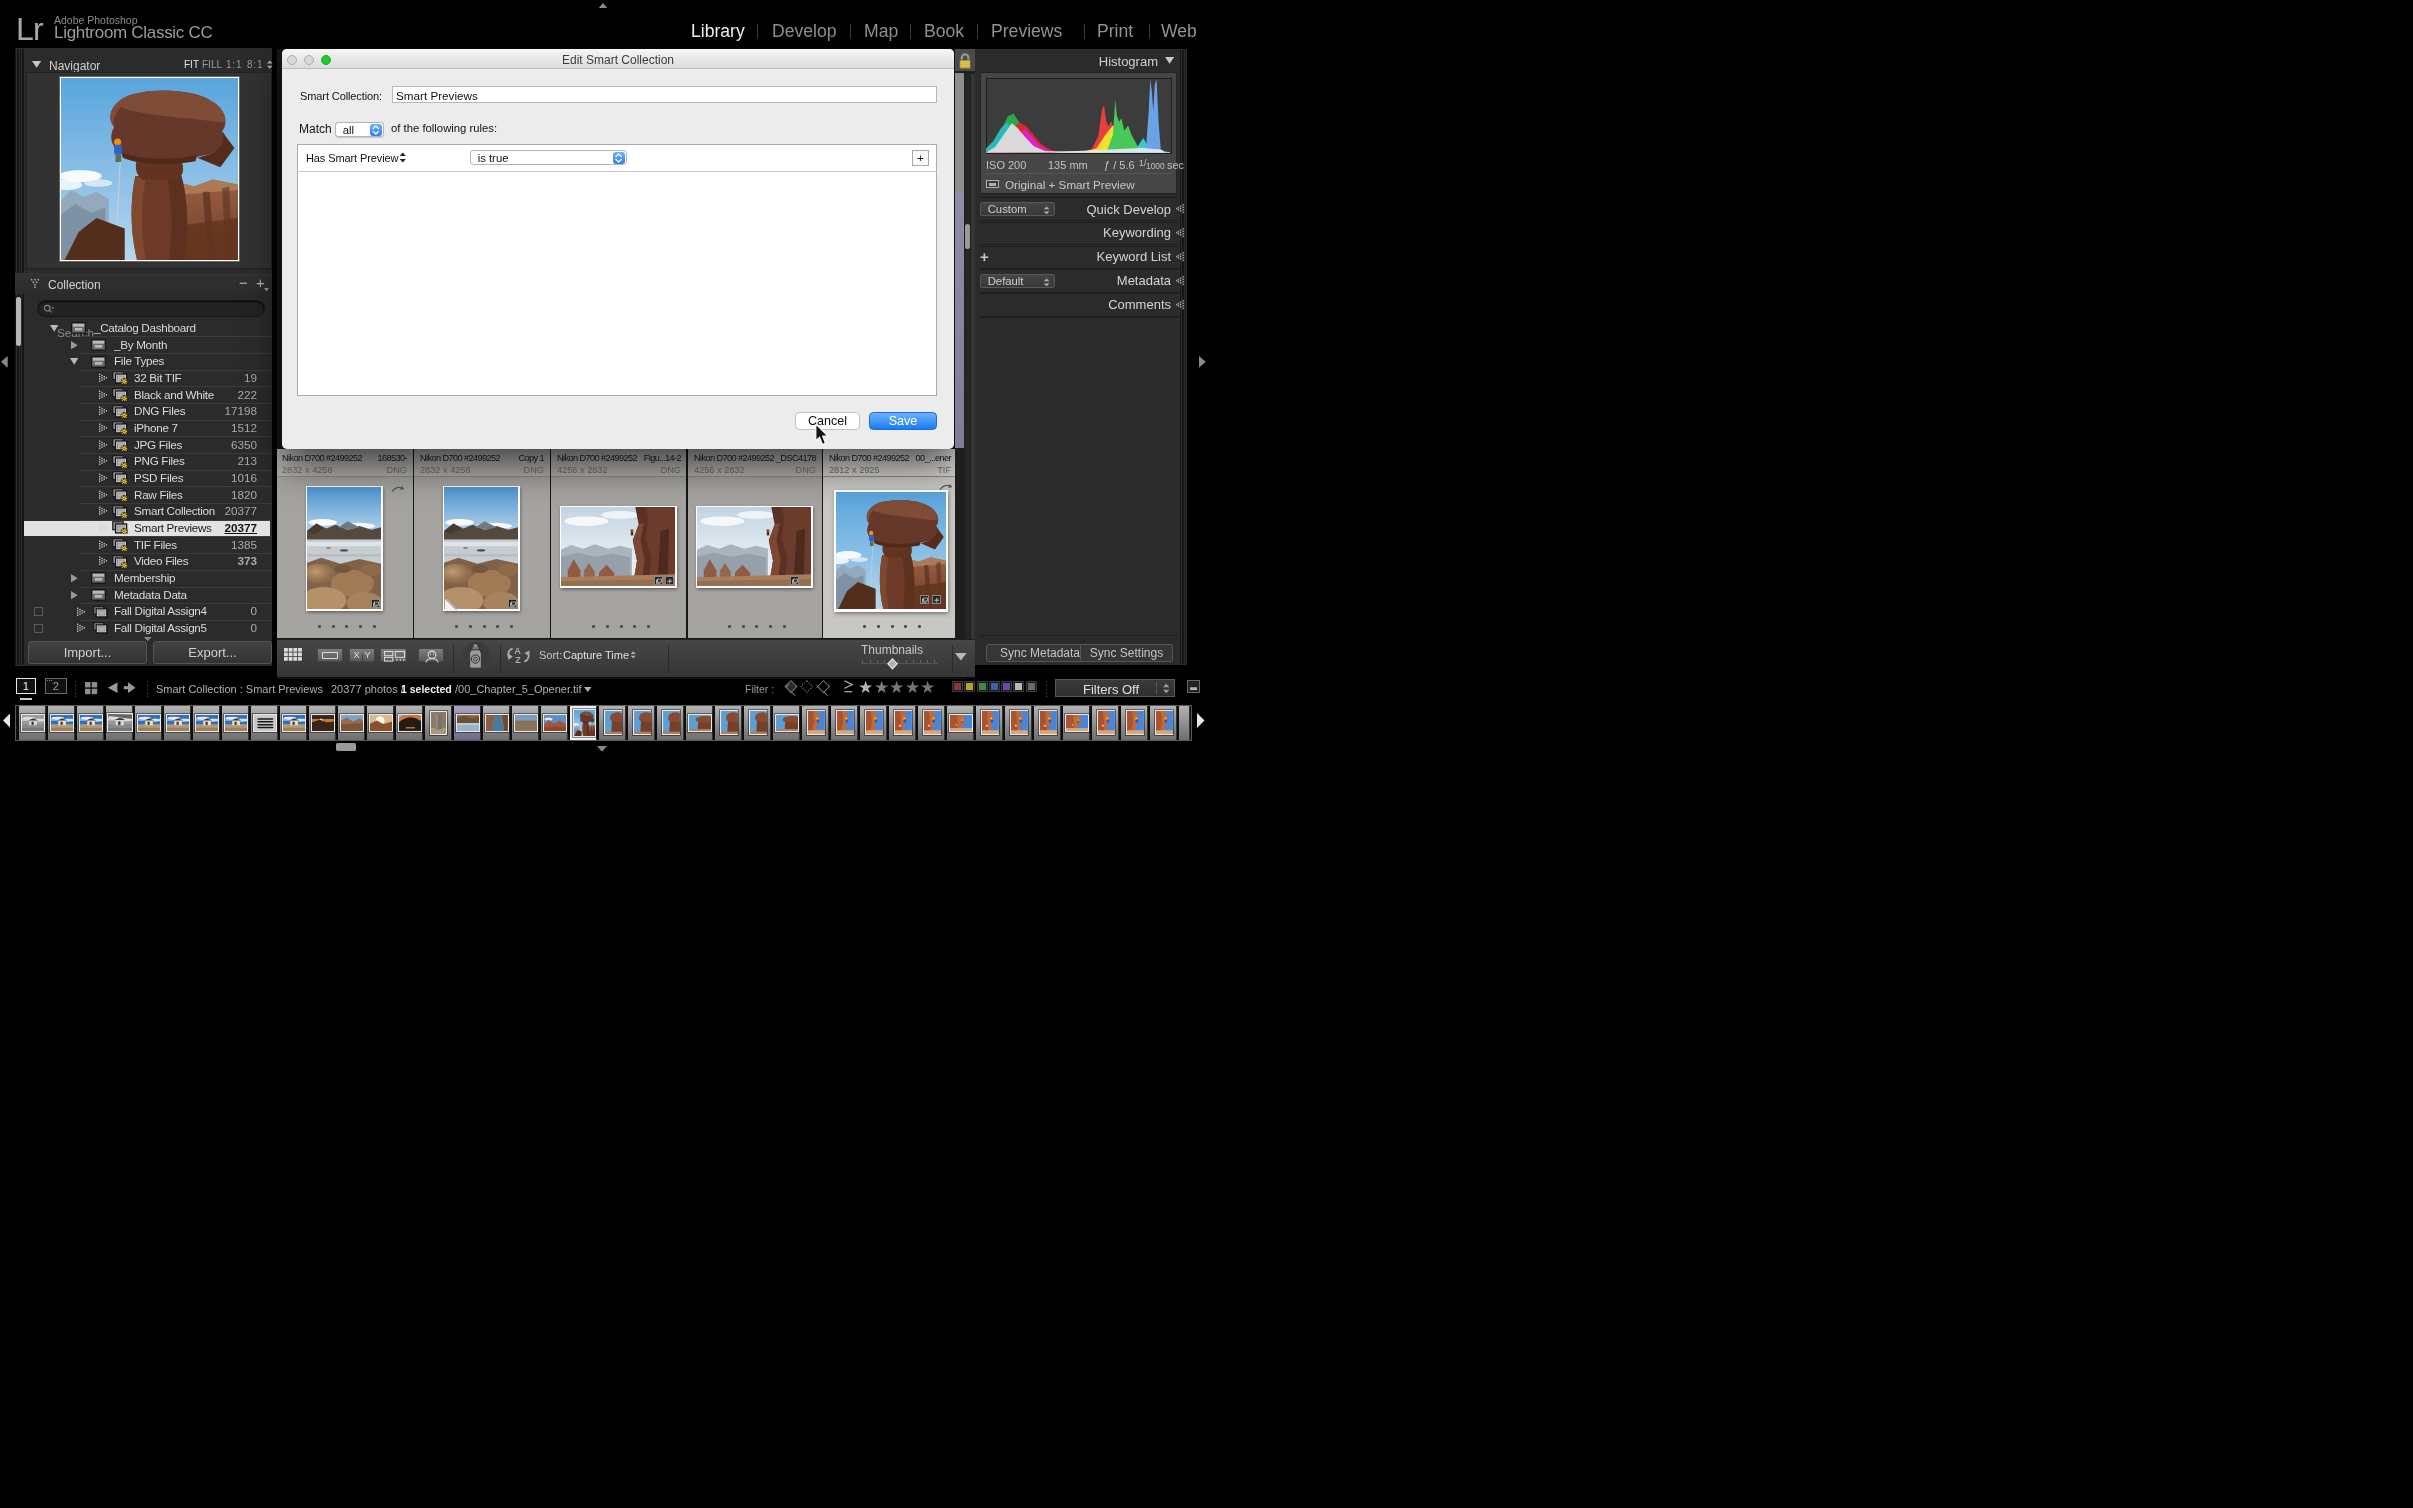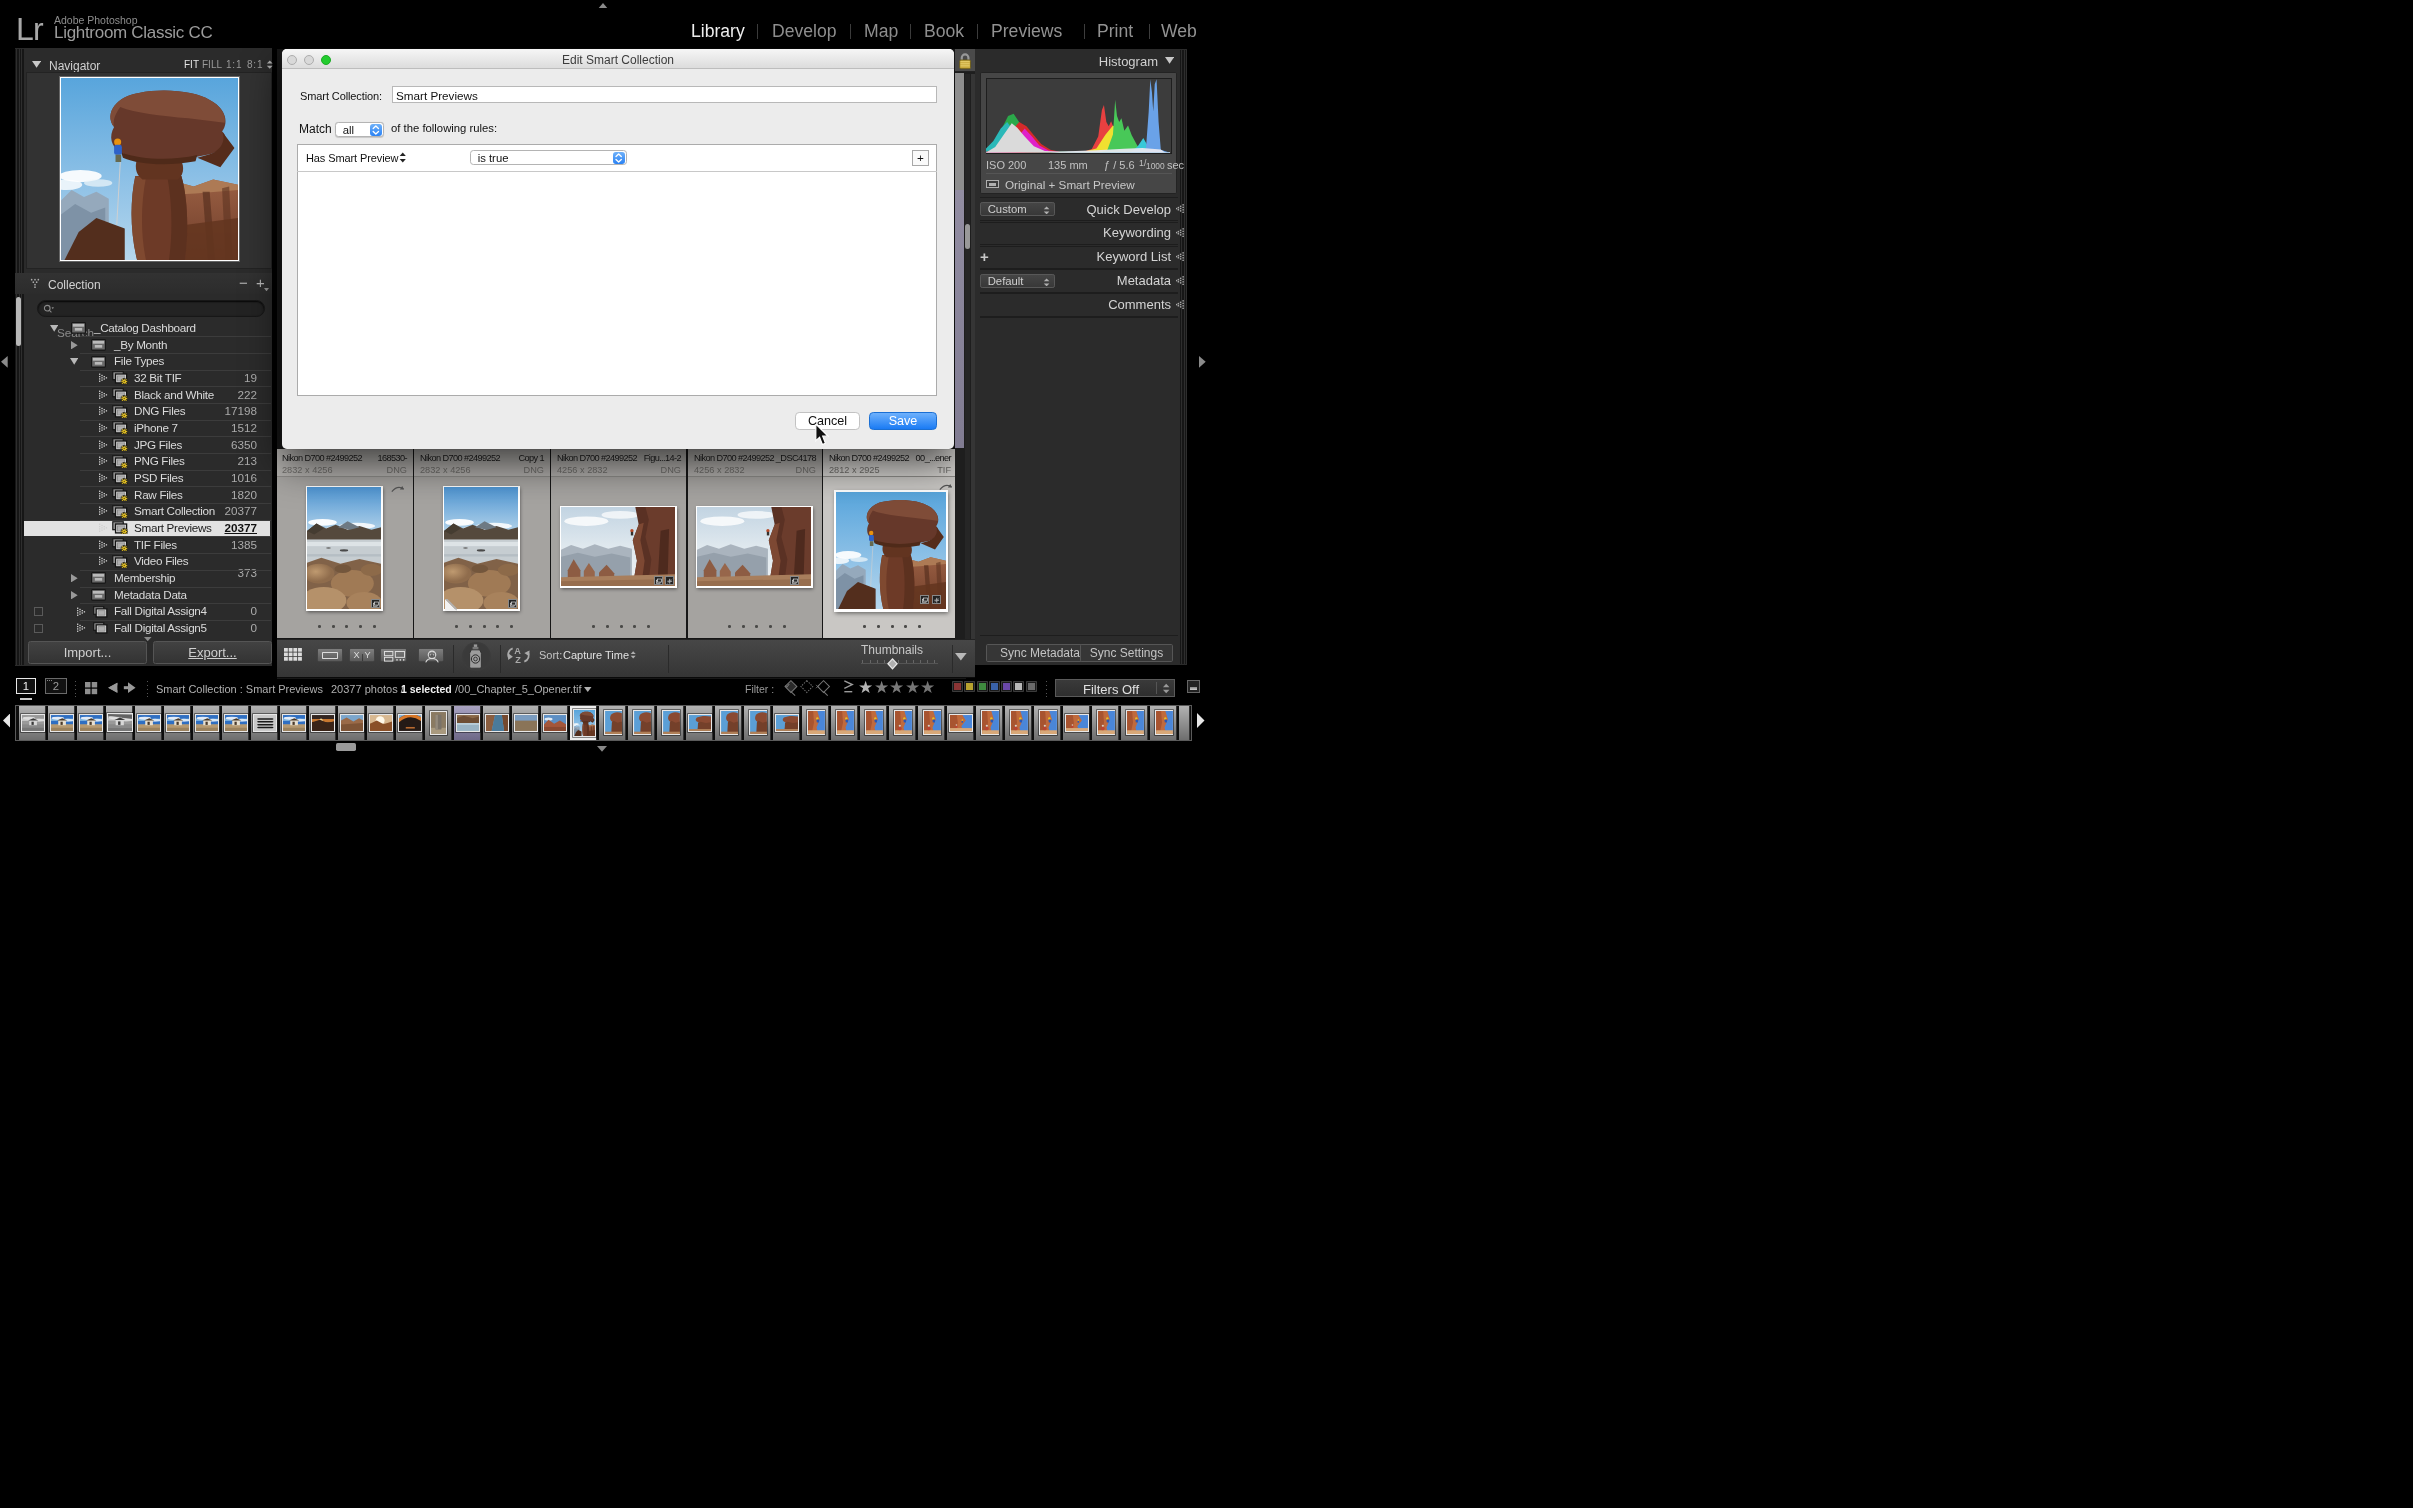--- a/index.html
+++ b/index.html
@@ -457,21 +457,21 @@
 <g transform="translate(14.6,12.6)">
         <rect x="-0.9" y="-3.9" width="1.8" height="7.8" fill="#e8c424" stroke="#1a1a1a" stroke-width="0.7" transform="rotate(0)"></rect>
         <rect x="-0.9" y="-3.9" width="1.8" height="7.8" fill="#e8c424" stroke="#1a1a1a" stroke-width="0.7" transform="rotate(45)"></rect>
         <rect x="-0.9" y="-3.9" width="1.8" height="7.8" fill="#e8c424" stroke="#1a1a1a" stroke-width="0.7" transform="rotate(90)"></rect>
         <rect x="-0.9" y="-3.9" width="1.8" height="7.8" fill="#e8c424" stroke="#1a1a1a" stroke-width="0.7" transform="rotate(135)"></rect>
         <circle r="2.1" fill="#e8c424"></circle>
         <circle r="0.9" fill="#6a5a10"></circle>
       </g>
 </svg>
     <div style="position:absolute;left:134px;top:554px;font-size:11.7px;color:#dadada;white-space:nowrap;letter-spacing:-0.3px;">Video Files</div>
-    <div style="position:absolute;left:0px;top:554px;font-size:11.7px;color:#ababab;white-space:nowrap;left:auto;right:950px;font-weight:normal;margin-top:12px;">373</div>
+    <div style="position:absolute;left:0px;top:554px;font-size:11.7px;color:#ababab;white-space:nowrap;left:auto;right:950px;font-weight:bold;">373</div>
     <div style="position:absolute;left:80px;top:570px;width:191px;height:0.7px;background:#3c3c3c;"></div>
     <svg style="position:absolute;left:71px;top:574px" width="6.7" height="8.4" viewBox="0 0 8 10">
       <polygon points="0,0 8,5.0 0,10" fill="#999999"></polygon>
     </svg>
     <svg style="position:absolute;left:91px;top:572px" width="15" height="11.7" viewBox="0 0 18 14">
 <rect x="0.7" y="0.7" width="16.6" height="12.6" rx="1" fill="#6a6a6a" stroke="#161616" stroke-width="1.4"></rect>
 <rect x="2.2" y="2.2" width="13.6" height="3.4" fill="#b9b9b9"></rect>
 <rect x="4.6" y="7.2" width="8.8" height="3.2" fill="#b9b9b9"></rect>
 </svg>
     <div style="position:absolute;left:114px;top:571px;font-size:11.7px;color:#dadada;white-space:nowrap;letter-spacing:-0.3px;">Membership</div>
@@ -524,21 +524,21 @@
 <rect x="0.9" y="0.9" width="12" height="9" fill="#9a9a9a" stroke="#141414" stroke-width="1.4"></rect>
 <rect x="3.8" y="3.4" width="12.8" height="9.7" fill="#e2e2e2" stroke="#141414" stroke-width="1.6"></rect>
 <rect x="6" y="5.6" width="8.4" height="5.4" fill="#b0b0b0" stroke="#8a8a8a" stroke-width="1"></rect>
 </svg>
     <div style="position:absolute;left:114px;top:621px;font-size:11.7px;color:#dadada;white-space:nowrap;letter-spacing:-0.3px;">Fall Digital Assign5</div>
     <div style="position:absolute;left:0px;top:621px;font-size:11.7px;color:#ababab;white-space:nowrap;left:auto;right:950px;font-weight:normal;">0</div>
     <svg style="position:absolute;left:144px;top:637px" width="7.5" height="4.2" viewBox="0 0 9 5">
       <polygon points="0,0 9,0 4.5,5" fill="#888"></polygon>
     </svg>
     <div style="position:absolute;left:28px;top:641px;width:119px;height:23px;background:linear-gradient(#424242,#333);border:0.8px solid #555;border-radius:2.5px;color:#cfcfcf;font-size:13px;text-align:center;line-height:22px;">Import...</div>
-    <div style="position:absolute;left:153px;top:641px;width:119px;height:23px;background:linear-gradient(#424242,#333);border:0.8px solid #555;border-radius:2.5px;color:#cfcfcf;font-size:13px;text-align:center;line-height:22px;text-decoration:underline;">Export...</div>
+    <div style="position:absolute;left:153px;top:641px;width:119px;height:23px;background:linear-gradient(#424242,#333);border:0.8px solid #555;border-radius:2.5px;color:#cfcfcf;font-size:13px;text-align:center;line-height:22px;">Export...</div>
     <div style="position:absolute;left:277px;top:49px;width:689px;height:630px;background:#161616;"></div>
     <div style="position:absolute;left:277px;top:449px;width:136px;height:189px;background:#a5a3a0;"></div>
     <div style="position:absolute;left:277px;top:449px;width:136px;height:28px;background:#b3b1ae;border-bottom:0.8px solid #8e8c89;"></div>
     <div style="position:absolute;left:282px;top:453px;font-size:9.2px;color:#1c1c1c;white-space:nowrap;letter-spacing:-0.6px;">Nikon D700 #2499252</div>
     <div style="position:absolute;left:0px;top:453px;font-size:9.2px;color:#1c1c1c;white-space:nowrap;left:auto;right:800px;letter-spacing:-0.6px;">168530-</div>
     <div style="position:absolute;left:282px;top:465px;font-size:9.2px;color:#716f6c;white-space:nowrap;">2832 x 4256</div>
     <div style="position:absolute;left:0px;top:465px;font-size:9.2px;color:#716f6c;white-space:nowrap;left:auto;right:800px;">DNG</div>
     <div style="position:absolute;left:318px;top:625px;width:2.7px;height:2.7px;background:#4a4a48;border-radius:50%;"></div>
     <div style="position:absolute;left:332px;top:625px;width:2.7px;height:2.7px;background:#4a4a48;border-radius:50%;"></div>
     <div style="position:absolute;left:345px;top:625px;width:2.7px;height:2.7px;background:#4a4a48;border-radius:50%;"></div>

